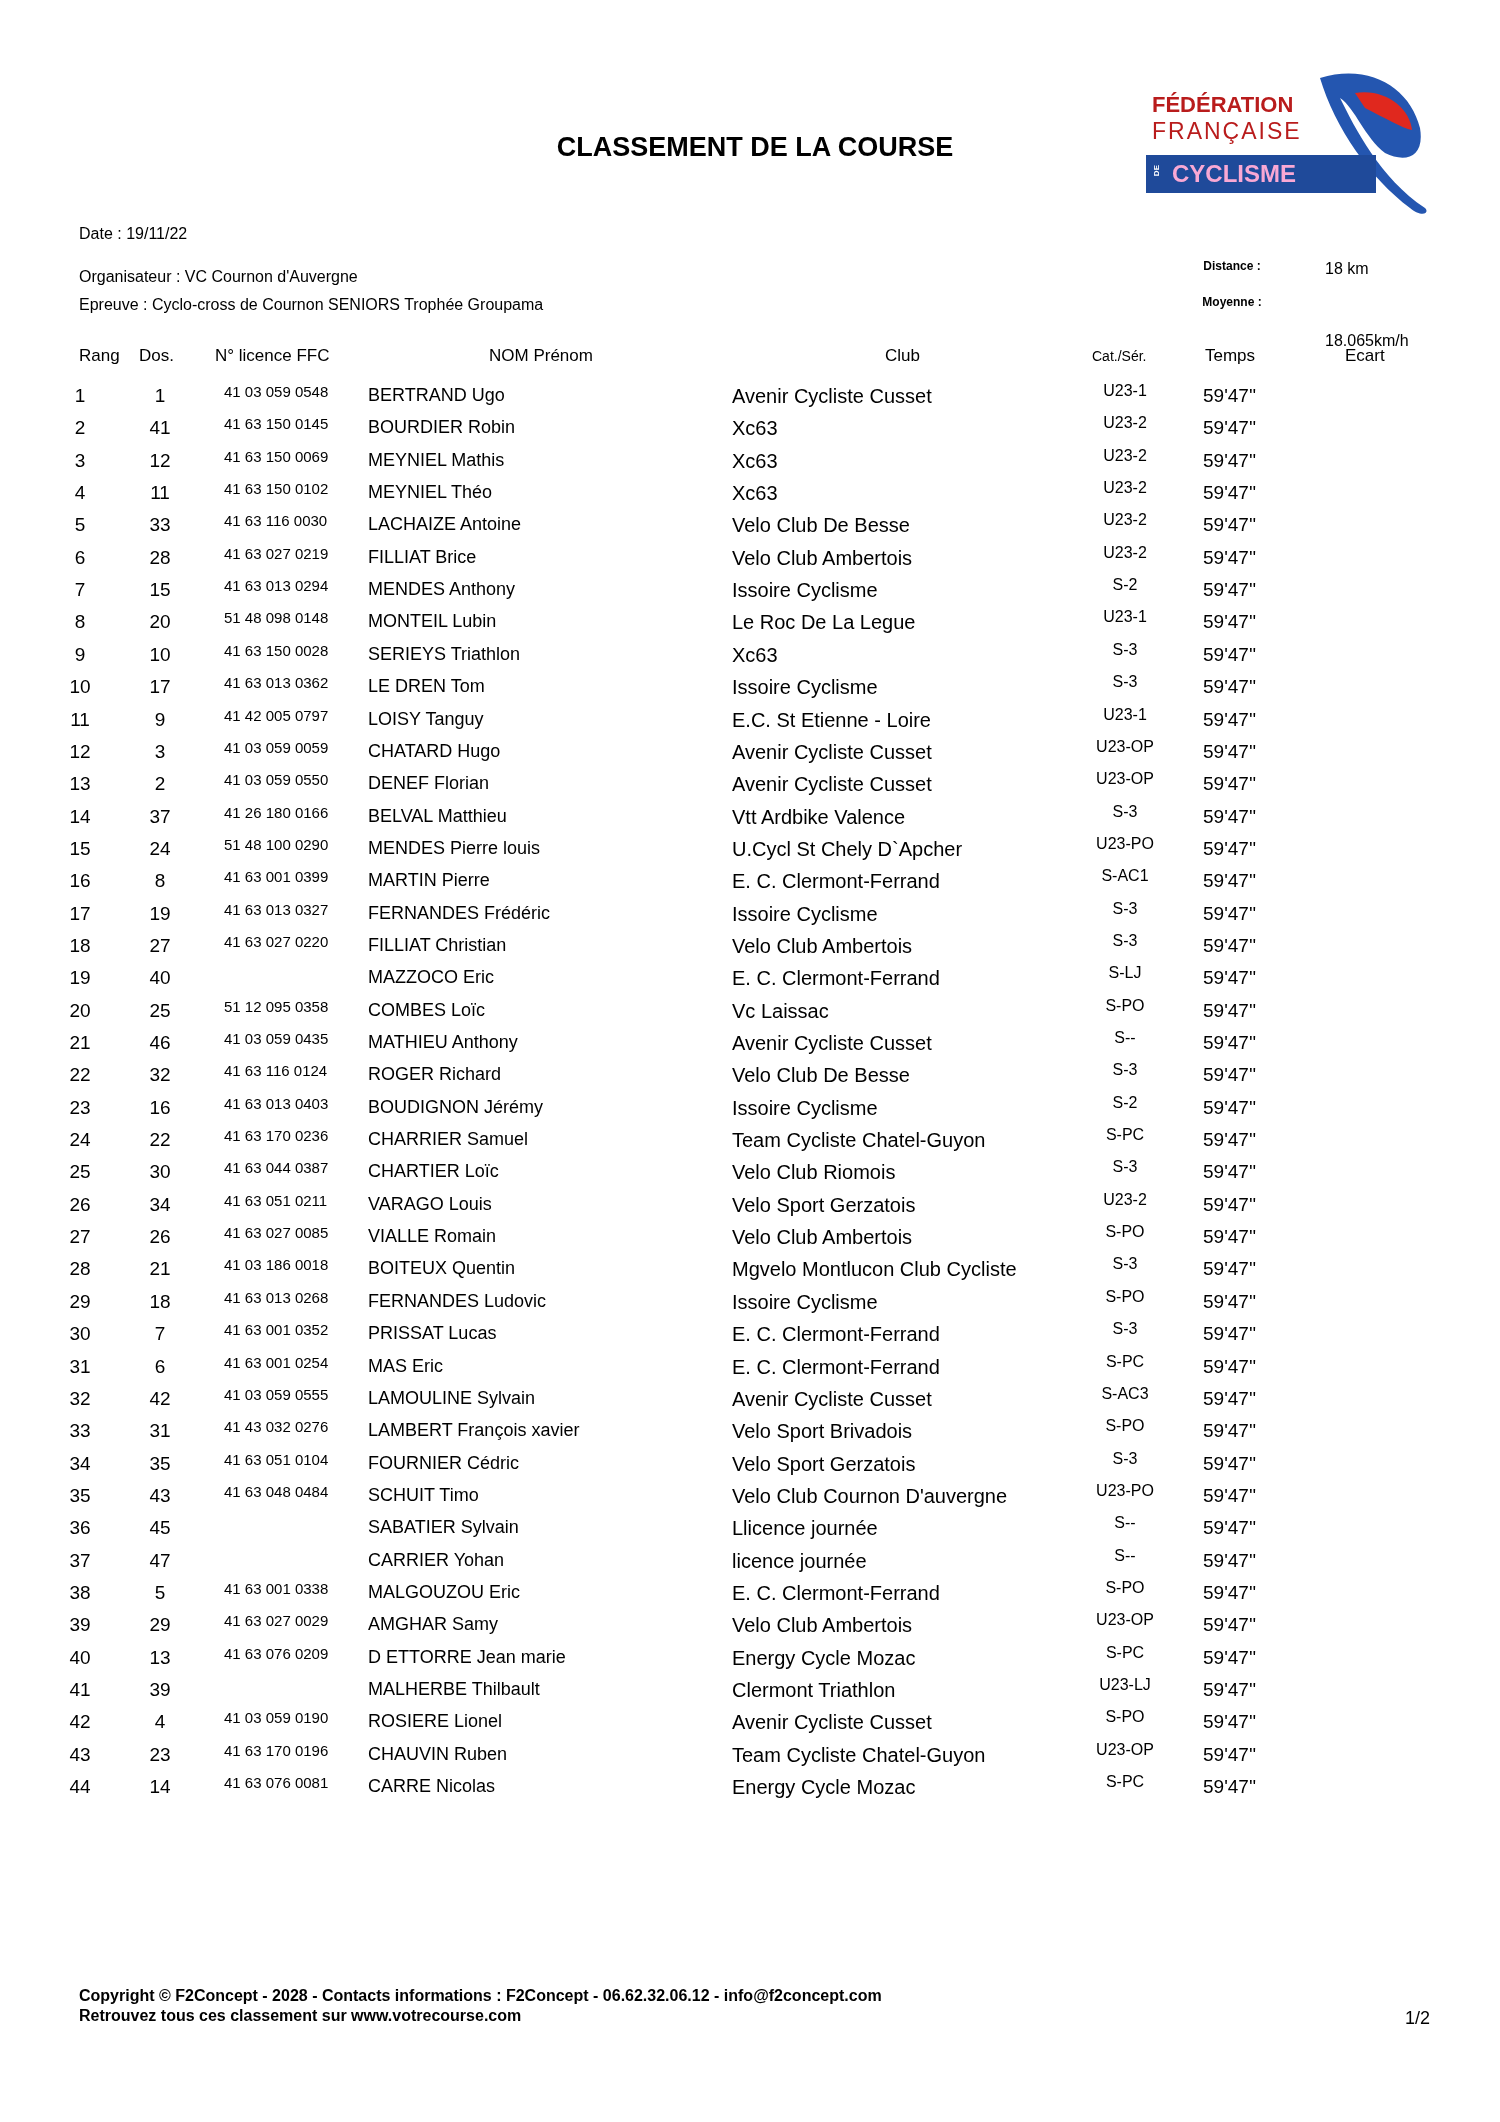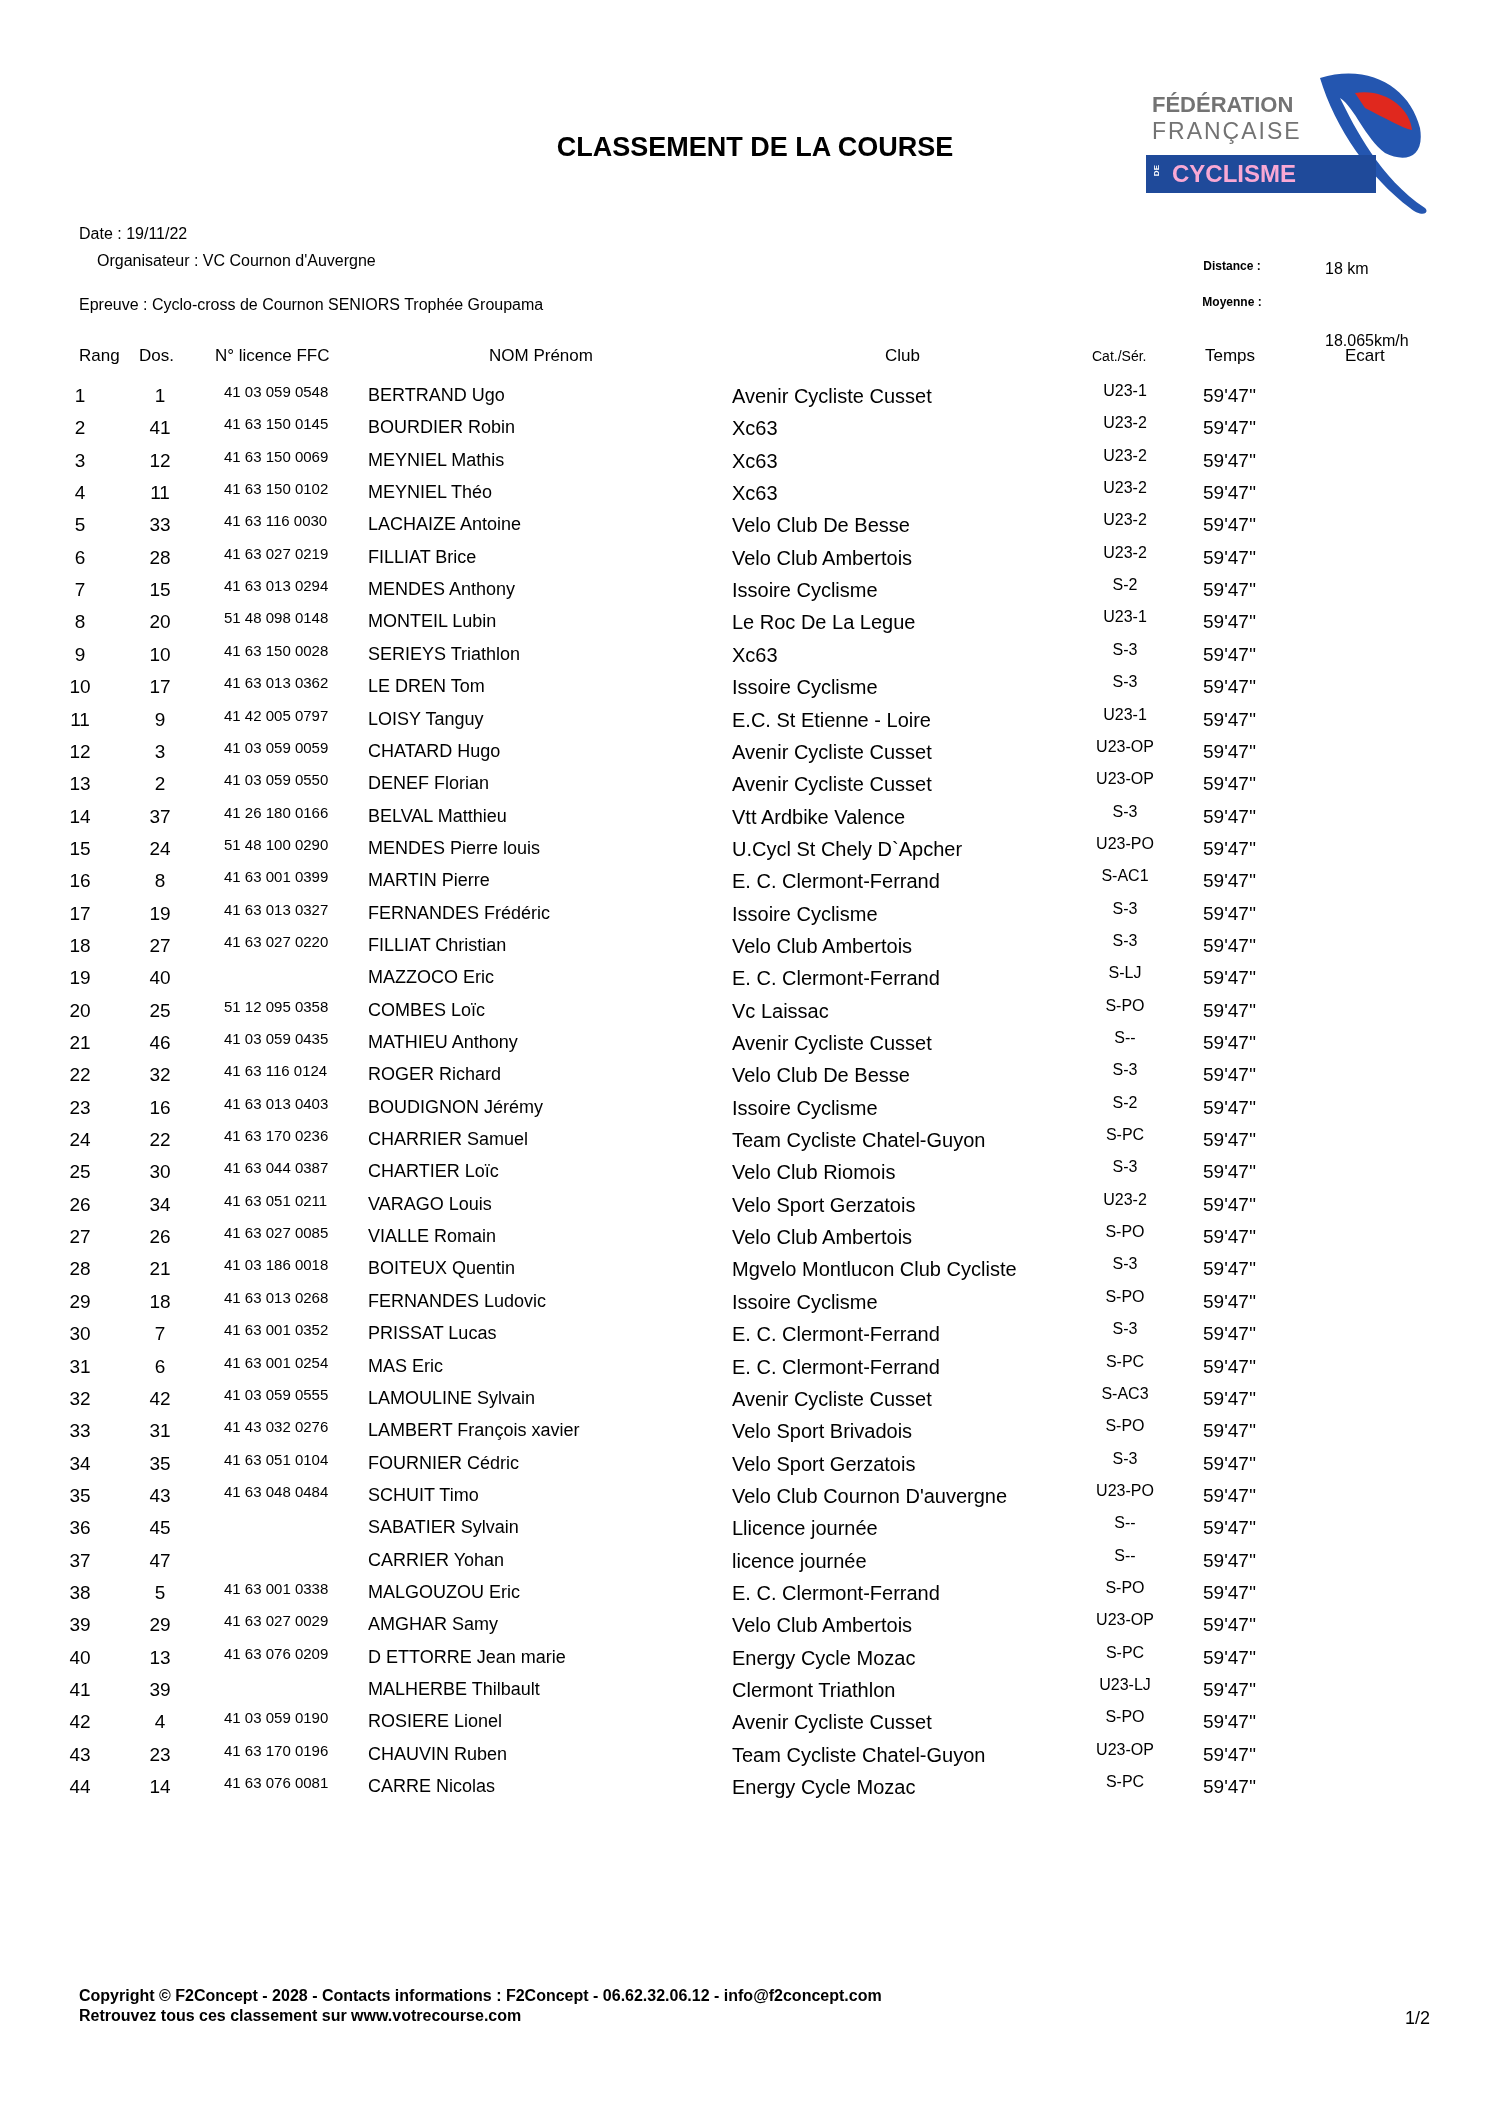--- a/index.html
+++ b/index.html
@@ -7,21 +7,21 @@
     width: 1500px; height: 2122px; position: relative; overflow: hidden;
     font-family: "Liberation Sans", sans-serif; color: #000;
   }
   .title {
     position: absolute; left: 0; width: 1510px; top: 132px;
     text-align: center; font-weight: bold; font-size: 27px;
   }
   .logo { position: absolute; left: 1140px; top: 68px; width: 300px; height: 150px; }
   .logo-text {
     position: absolute; left: 12px; font-family: "Liberation Sans", sans-serif;
-    color: #737373; letter-spacing: 0px;
+    color: #b91c1c; letter-spacing: 0px;
   }
   .logo-l1 { top: 24px; font-weight: bold; font-size: 22px; }
   .logo-l2 { top: 50px; font-size: 23px; letter-spacing: 2px; }
   .logo-band {
     position: absolute; left: 6px; top: 87px; width: 230px; height: 38px;
     background: #1f4a9a;
   }
   .logo-band-text {
     position: absolute; left: 26px; top: 5px; color: #f9a8d4; font-weight: bold; font-size: 24px;
   }
@@ -63,21 +63,21 @@
   </svg>
   <div class="logo-text logo-l1">FÉDÉRATION</div>
   <div class="logo-text logo-l2">FRANÇAISE</div>
   <div class="logo-band">
     <span class="logo-de">DE</span>
     <span class="logo-band-text">CYCLISME</span>
   </div>
 </div>
 
 <div class="meta" style="left:79px; top:225px;">Date : 19/11/22</div>
-<div class="meta" style="left:79px; top:252px;margin-left:18px;">Organisateur : VC Cournon d'Auvergne</div>
+<div class="meta" style="left:79px; top:268px;">Organisateur : VC Cournon d'Auvergne</div>
 <div class="meta" style="left:79px; top:296px;">Epreuve  : Cyclo-cross de Cournon SENIORS Trophée Groupama</div>
 
 <div class="meta-right-label" style="left:1152px; top:259px;">Distance :</div>
 <div class="meta-right-value" style="left:1325px; top:260px;">18 km</div>
 <div class="meta-right-label" style="left:1152px; top:295px;">Moyenne :</div>
 <div class="meta-right-value" style="left:1325px; top:296px;margin-top:36px;">18.065km/h</div>
 
 <div>
   <div class="th" style="left:79px;">Rang</div>
   <div class="th" style="left:139px;">Dos.</div>

